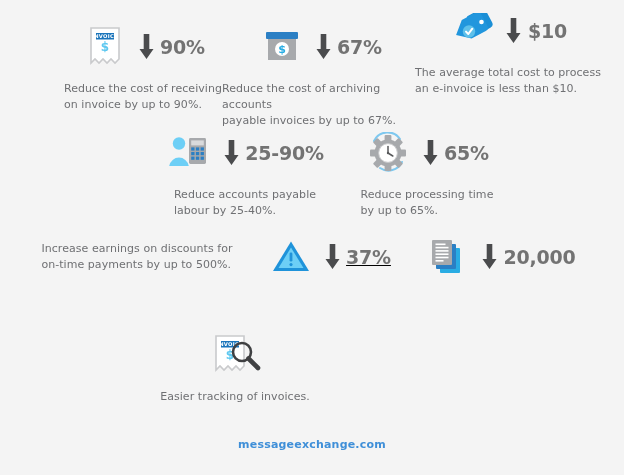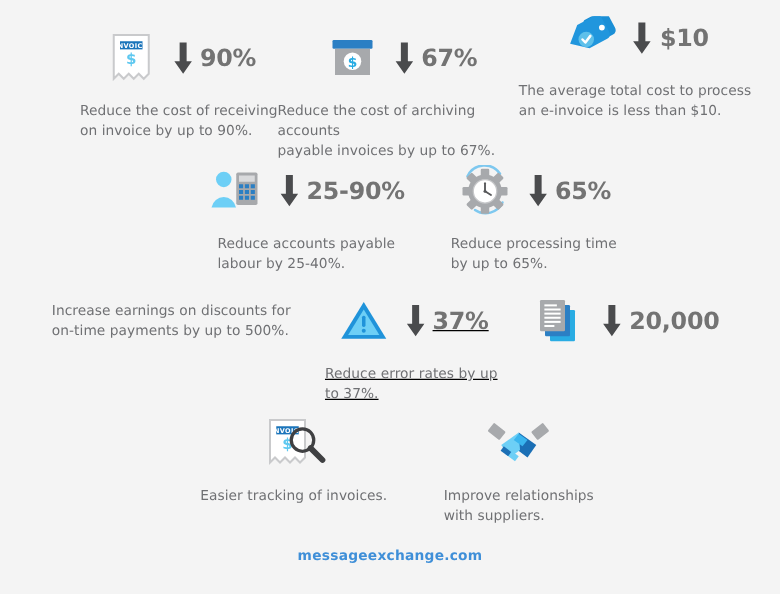--- a/index.html
+++ b/index.html
@@ -230,22 +230,20 @@
           <circle cx="20" cy="25.6" r="1.6" fill="#1f93da"></circle>
         </svg>
       </span>
       <span class="arrow-wrap">
         <svg width="15" height="28" viewBox="0 0 15 28">
             <path d="M4.7 1 H10.3 V16 H14.5 L7.5 26 L0.5 16 H4.7 Z" fill="#4a4b4d"></path>
           </svg>
       </span>
       <span class="value">37%</span>
     </div>
-    <div class="caption">Reduce error rates by up
-to 37%.</div>
   </div>
 
   <div class="stat" style="left:392px; top:232px; width:216px;">
     <div class="stat-top">
       <span class="icon-wrap">
         <svg width="40" height="38" viewBox="0 0 40 38">
           <rect x="12" y="10" width="20" height="25" rx="1" fill="#29ace3"></rect>
           <rect x="8" y="6" width="20" height="25" rx="1" fill="#2b7fc4"></rect>
           <rect x="4" y="2" width="20" height="25" rx="1" fill="#a7a9ac"></rect>
           <g fill="#ffffff">
@@ -277,34 +275,16 @@
           <text x="24" y="26" font-family="'DejaVu Sans',sans-serif" font-size="12" font-weight="bold" fill="#5ec8f0" text-anchor="middle">$</text>
           <circle cx="36" cy="19" r="9" fill="none" stroke="#3f4042" stroke-width="2.6"></circle>
           <line x1="42.5" y1="25.5" x2="52" y2="35" stroke="#3f4042" stroke-width="4.6" stroke-linecap="round"></line>
         </svg>
       </span>
 
     </div>
     <div class="caption">Easier tracking of invoices.</div>
   </div>
 
-  <div class="stat no-value" style="left:330px; top:330px; width:170px;">
-    <div class="stat-top">
-      <span class="icon-wrap" style="width:54px;">
-        <svg width="52" height="40" viewBox="0 0 52 40">
-          <rect x="2.5" y="6" width="12" height="8.5" rx="1" fill="#a7a9ac" transform="rotate(38 8.5 10)"></rect>
-          <rect x="37" y="6" width="12" height="8.5" rx="1" fill="#a7a9ac" transform="rotate(-38 43 10)"></rect>
-          <path d="M26 11 L40 21 L33 31 L25 25 Z" fill="#1b6fb5"></path>
-          <path d="M26 11 L12 21 L19 31 L27 25 Z" fill="#6dcff6"></path>
-          <path d="M18 24 L26 30 L23 34 L15 28 Z" fill="#6dcff6"></path>
-          <path d="M14 22 L20 26.5 L17.5 30 L11.5 25.5 Z" fill="#1b6fb5"></path>
-          <path d="M26 12 L33 17 L29 22 L22 17 Z" fill="#3ab5ee"></path>
-        </svg>
-      </span>
-
-    </div>
-    <div class="caption">Improve relationships
-with suppliers.</div>
-  </div>
 
   <div id="footer">messageexchange.com</div>
 
 </div>
 
 </body></html>

